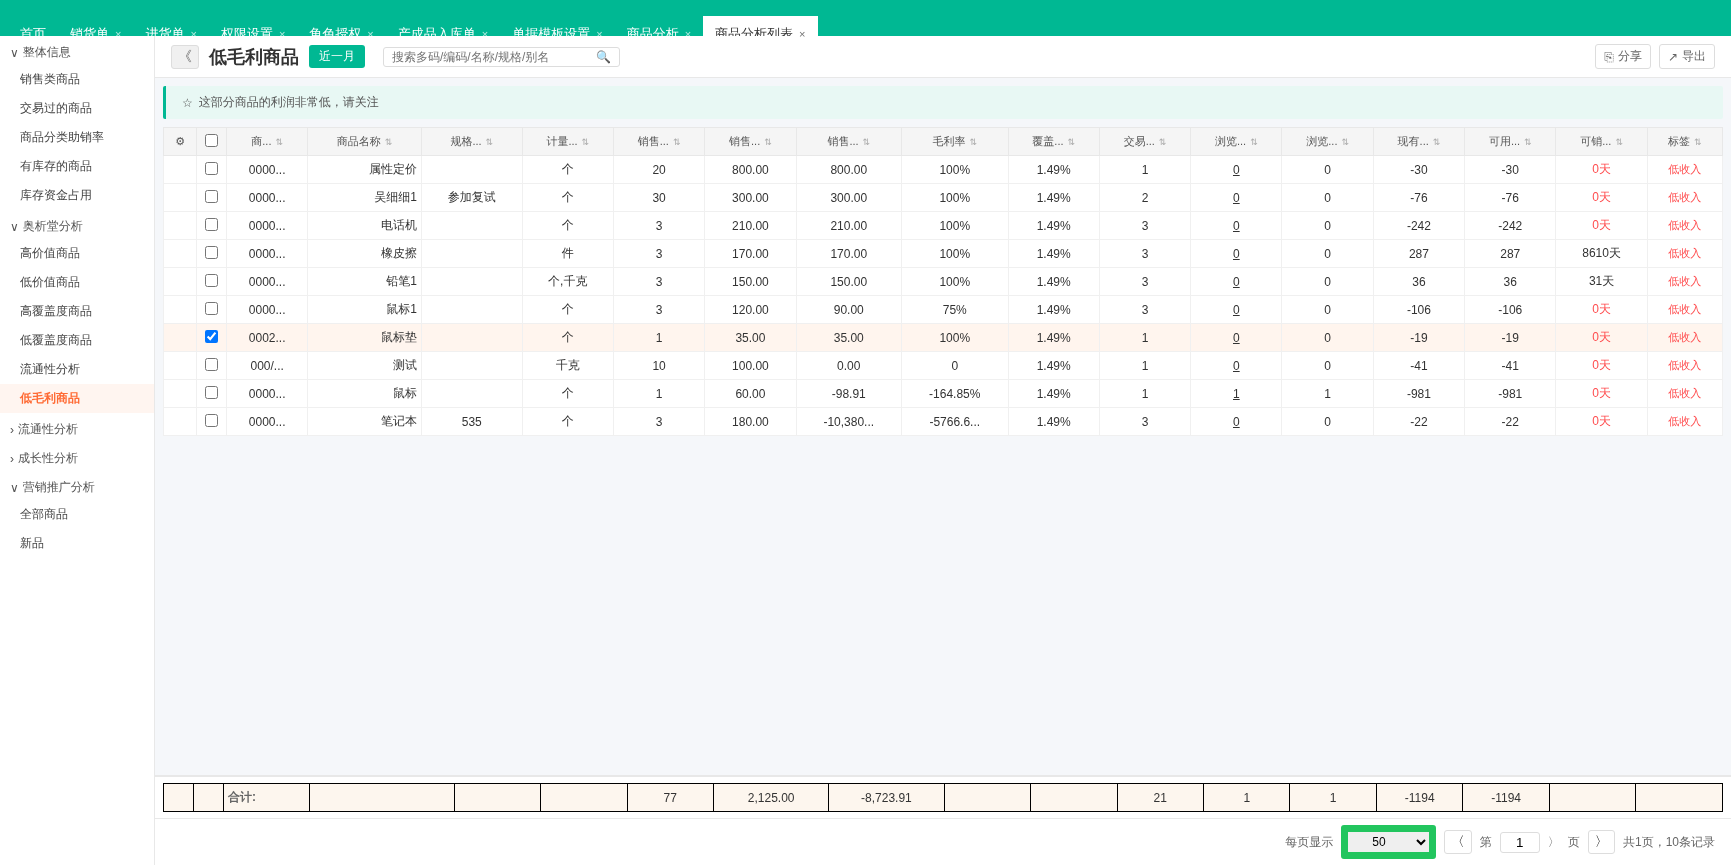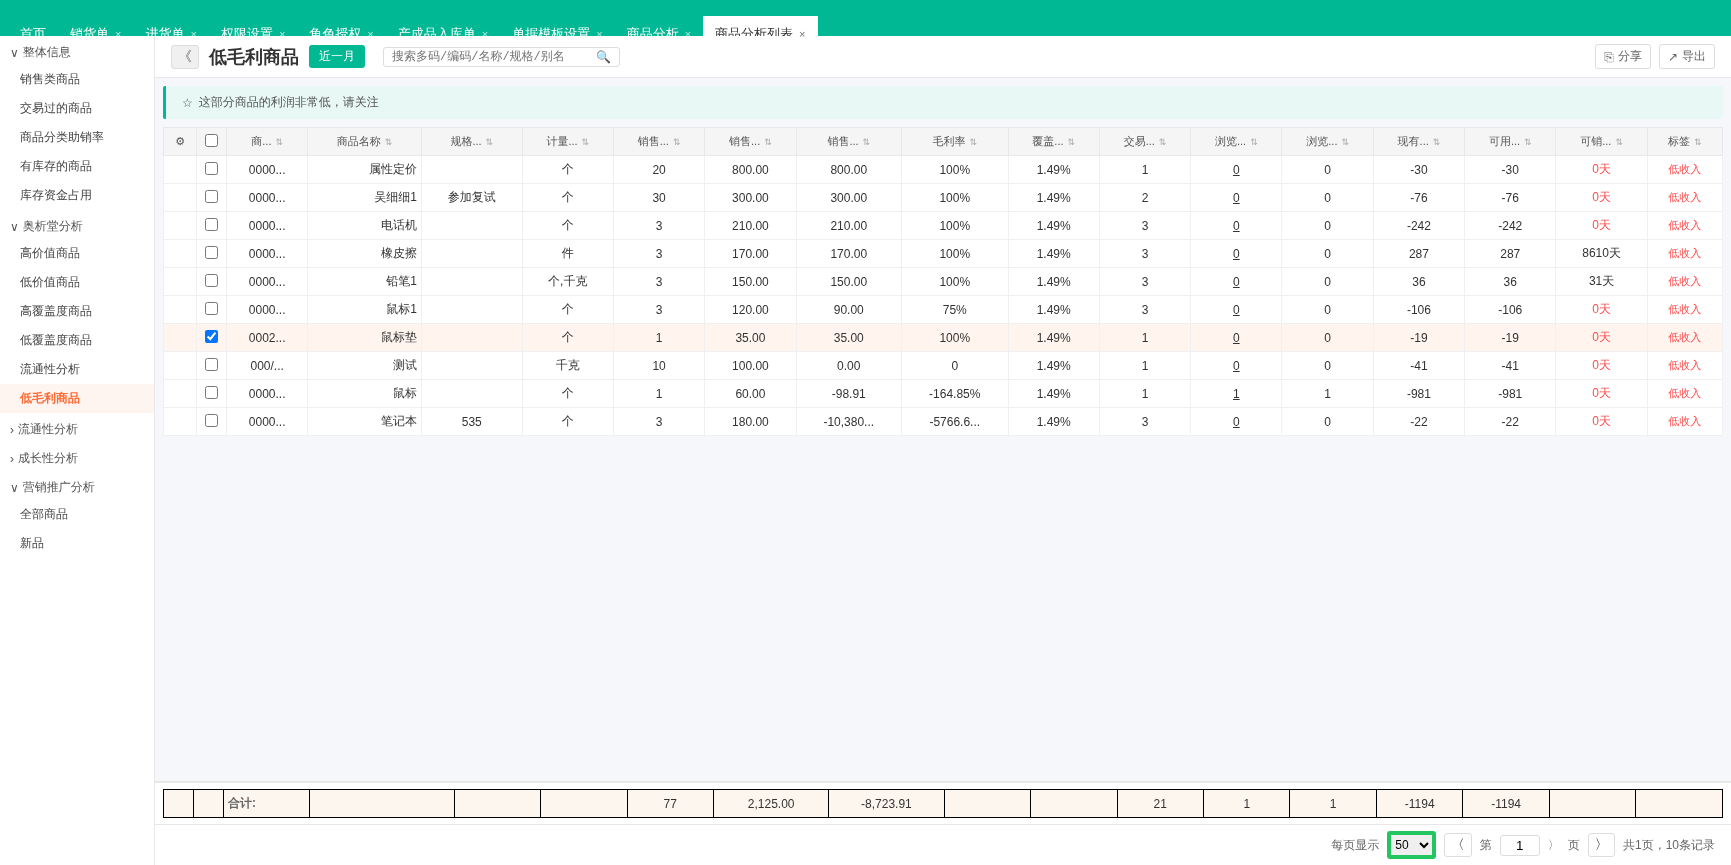--- a/index.html
+++ b/index.html
@@ -21,21 +21,21 @@
     .sidebar-item.active { background: #fff5f0; color: #ff6b35; font-weight: bold; }
 
     
     .content { flex: 1; display: flex; flex-direction: column; overflow: hidden; background: #f5f7fa; }
 
     
     .content-header { background: #fff; padding: 8px 16px; display: flex; align-items: center; gap: 10px; border-bottom: 1px solid #e8e8e8; flex-shrink: 0; }
     .page-title { font-size: 18px; font-weight: bold; color: #333; }
     .btn-period { background: #00b893; color: #fff; border: none; border-radius: 3px; padding: 3px 10px; font-size: 12px; cursor: pointer; }
     .search-box { display: flex; align-items: center; border: 1px solid #ddd; border-radius: 3px; padding: 2px 8px; gap: 4px; background: #fff; margin-left: 8px; }
-    .search-box input { border: none; outline: none; font-size: 12px; width: 200px; color: #6d28d9; font-family: Liberation Mono, monospace; }
+    .search-box input { border: none; outline: none; font-size: 12px; width: 200px; color: #6d28d9; }
     .header-actions { margin-left: auto; display: flex; gap: 8px; }
     .btn-action { display: flex; align-items: center; gap: 4px; color: #666; cursor: pointer; font-size: 12px; padding: 3px 8px; border: 1px solid #ddd; border-radius: 3px; background: #fff; }
     .collapse-btn { background: #f0f0f0; border: 1px solid #ddd; border-radius: 3px; padding: 2px 6px; cursor: pointer; color: #666; font-size: 14px; }
 
     
     .alert-banner { background: #e8f8f4; border-left: 3px solid #00b893; padding: 8px 16px; font-size: 12px; color: #555; display: flex; align-items: center; gap: 6px; flex-shrink: 0; margin: 8px; border-radius: 2px; }
 
     
     .table-container { flex: 1; overflow: auto; padding: 0 8px 0 8px; }
     table { width: 100%; border-collapse: collapse; background: #fff; font-size: 12px; }
@@ -50,21 +50,21 @@
     .checkbox-col { width: 30px; }
     
     
     .footer-total { background: #fff; border-top: 2px solid #e8e8e8; padding: 6px 8px; flex-shrink: 0; }
     .footer-total table { background: #fdf6ee; }
     .footer-total td { padding: 5px 4px; text-align: center; border: 1px solid #000000; font-size: 12px; }
     .footer-total td.label { font-weight: bold; color: #666; text-align: left; }
 
     
     .pagination { background: #fff; padding: 6px 16px; display: flex; align-items: center; justify-content: flex-end; gap: 8px; border-top: 1px solid #e8e8e8; flex-shrink: 0; font-size: 12px; color: #666; }
-    .pagination select { border: 4px solid #22c55e; border-radius: 3px; padding: 2px 0; font-size: 12px; }
+    .pagination select { border: 7px solid #22c55e; border-radius: 3px; padding: 2px 20px; font-size: 12px; }
     .pagination .page-btn { border: 1px solid #ddd; background: #fff; padding: 2px 6px; border-radius: 3px; cursor: pointer; }
     .pagination input { width: 40px; border: 1px solid #ddd; border-radius: 3px; padding: 2px 4px; text-align: center; }
     .sort-icon { font-size: 9px; color: #aaa; margin-left: 2px; }
 
     .th-inner { display: flex; align-items: center; justify-content: center; gap: 2px; }
   </style>
 </head>
 <body>
 
 <div class="top-nav">

